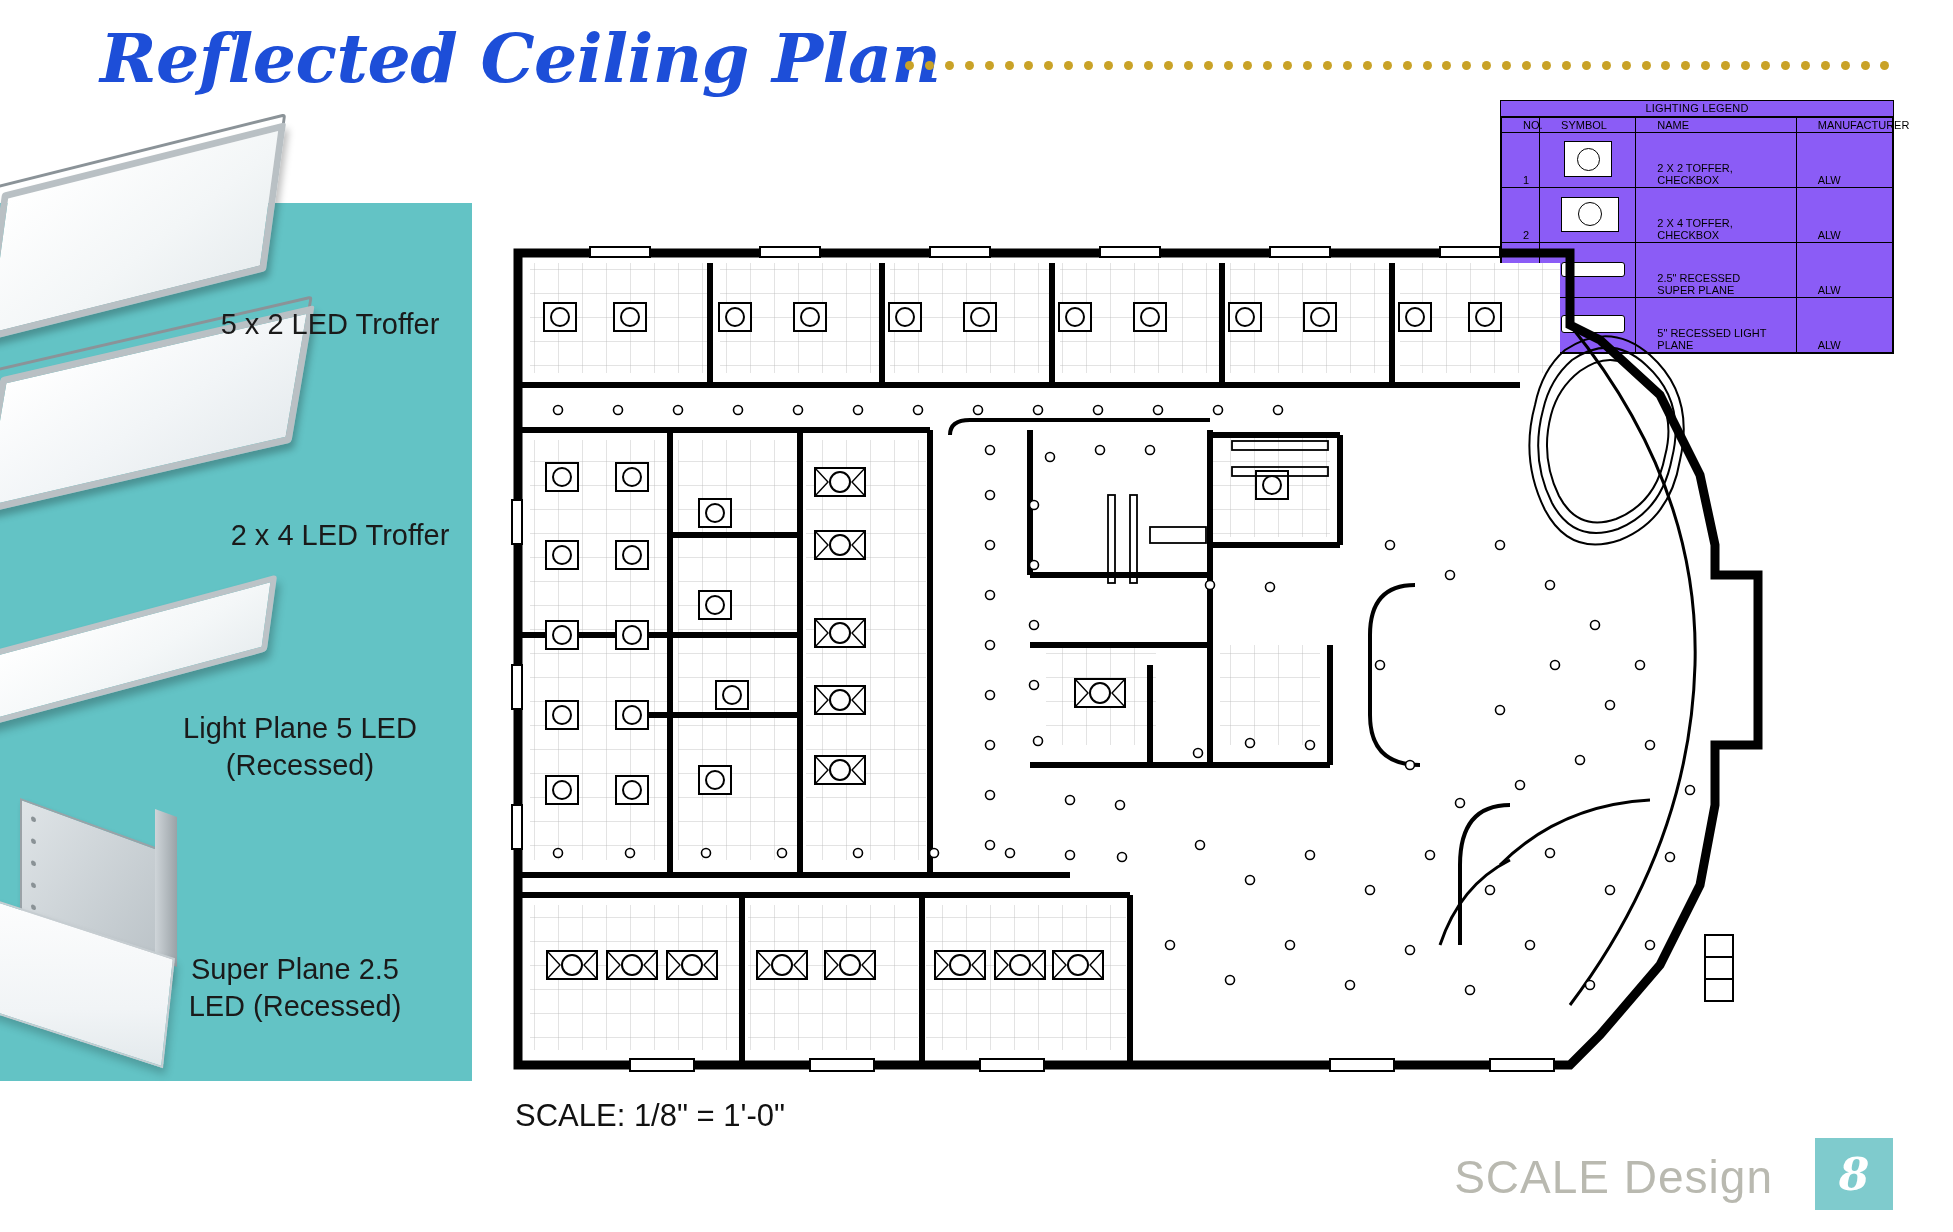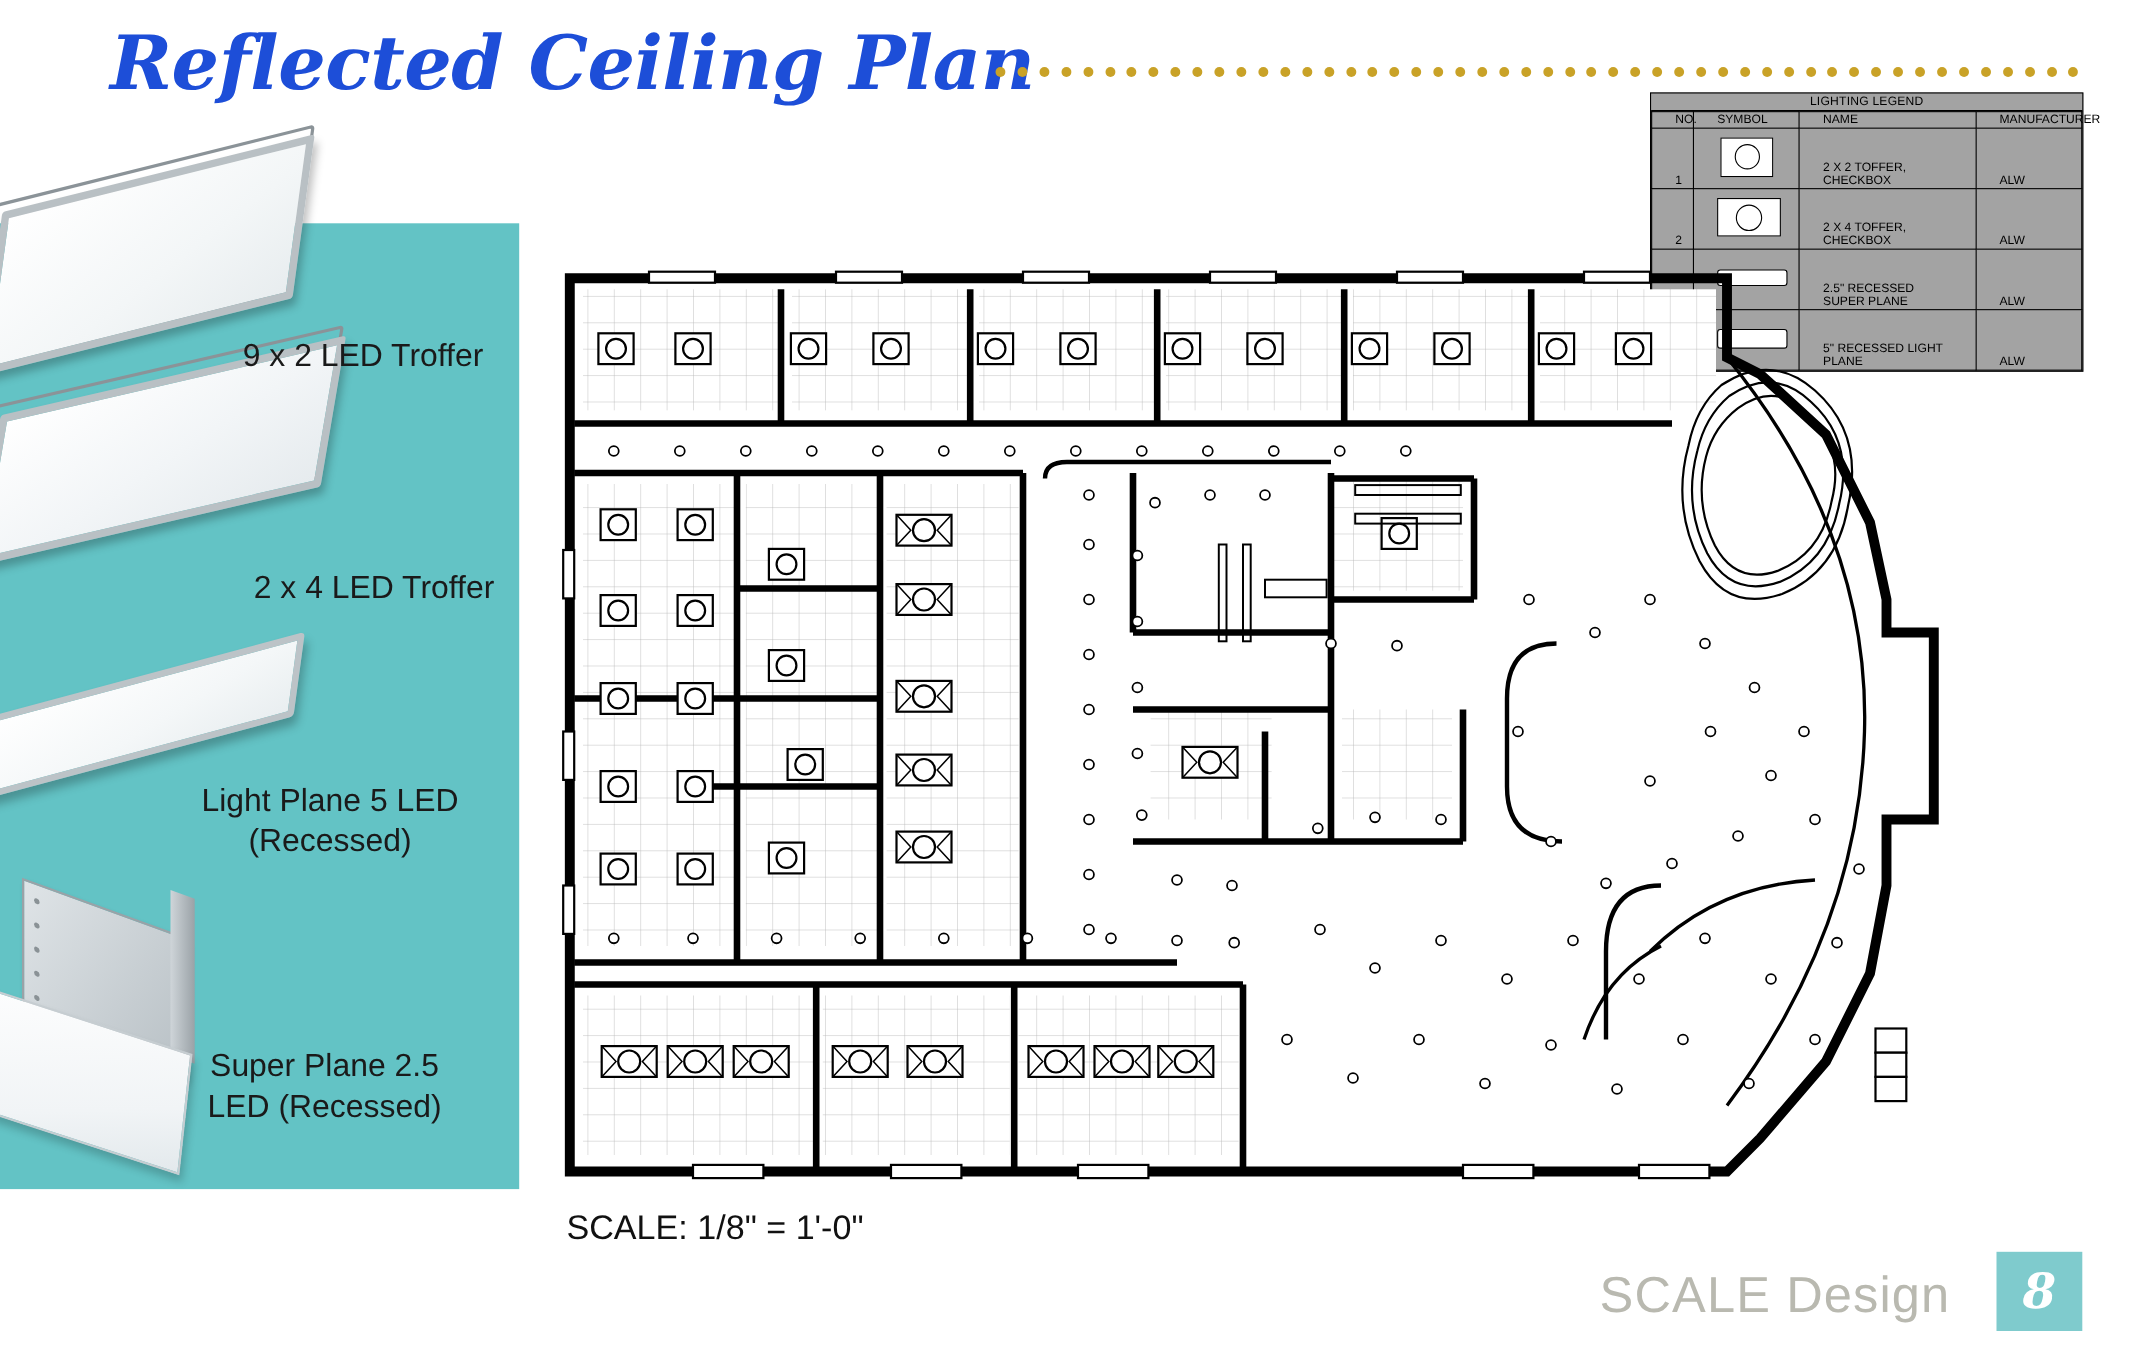--- a/index.html
+++ b/index.html
@@ -150,24 +150,24 @@
     position: absolute; left: 195px; top: 18px;
     width: 22px; height: 150px;
     background: linear-gradient(90deg,#cfd5d9,#9aa2a7);
     transform: skewY(20deg);
   }
 
   
   .legend-table {
     position: absolute;
     left: 1500px;
-    top: 84px;
+    top: 100px;
     width: 392px;
     border: 1.5px solid #000;
-    background: #a3a3a3;
+    background: #8b5cf6;
     font-size: 10px;
     color: #000;
   }
   .legend-table .lt-title {
     text-align: center;
     font-size: 11px;
     border-bottom: 1px solid #000;
     padding: 1px 0 2px;
     letter-spacing: 0.2px;
   }
@@ -338,21 +338,21 @@
 </div>
 <div class="fixture fx3">
   <div class="bar"></div>
 </div>
 <div class="fixture fx4">
   <div class="body"></div>
     <div class="flange"></div>
     <div class="lens"></div>
 </div>
 
-<div class="legend-item li-1">9 x 2 LED Troffer</div>
+<div class="legend-item li-1">5 x 2 LED Troffer</div>
 <div class="legend-item li-2">2 x 4 LED Troffer</div>
 <div class="legend-item li-3">Light Plane 5 LED (Recessed)</div>
 <div class="legend-item li-4">Super Plane 2.5 LED (Recessed)</div>
 
 <div class="legend-table">
   <div class="lt-title">LIGHTING LEGEND</div>
   <table>
     <colgroup>
       <col class="c-no">
         <col class="c-sym">

